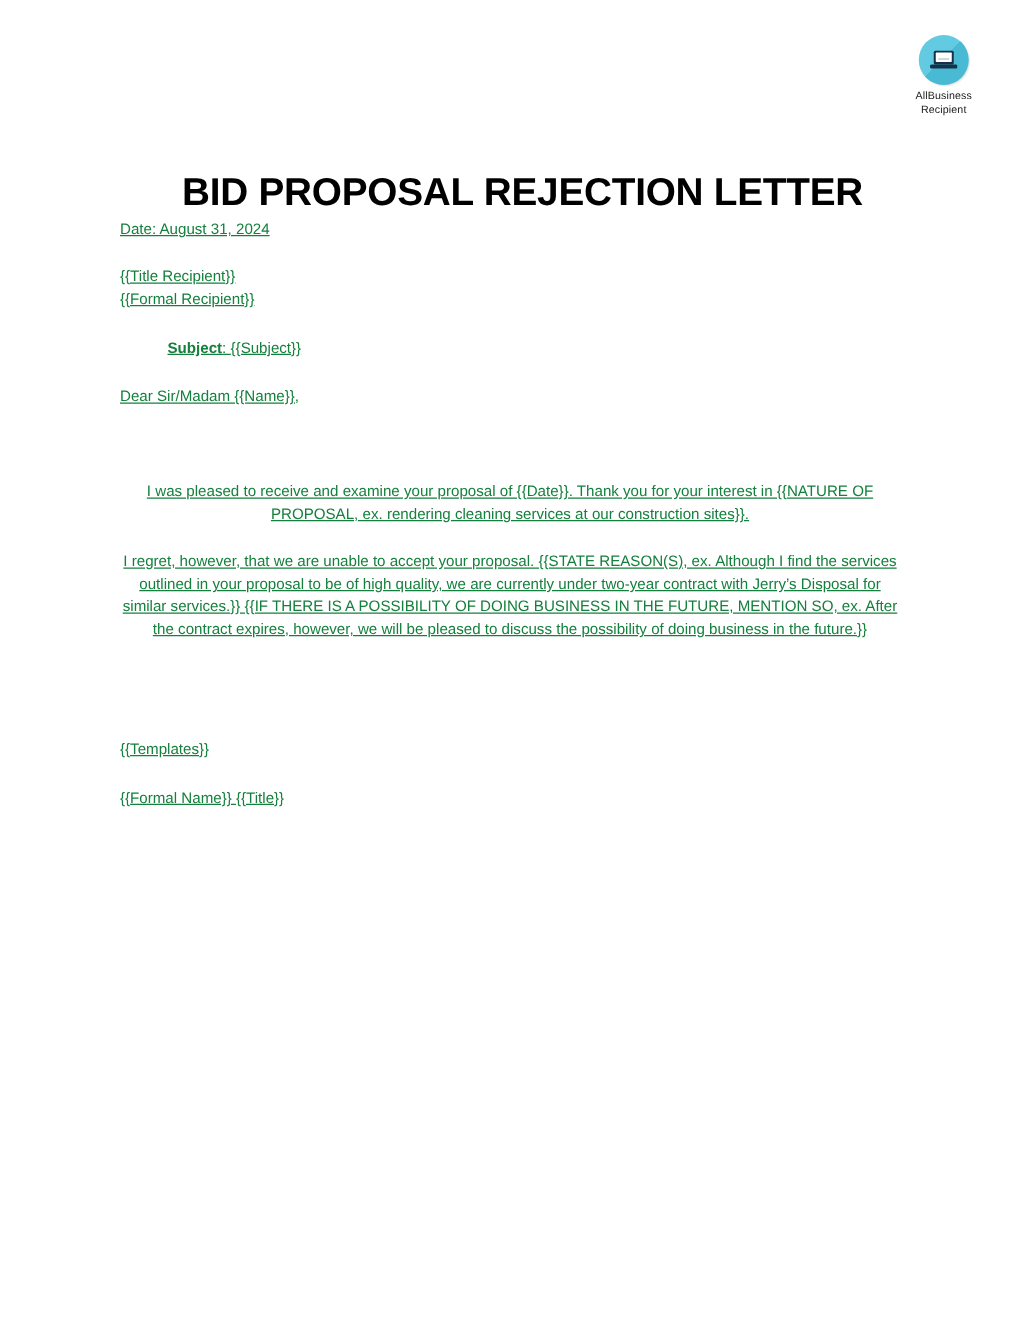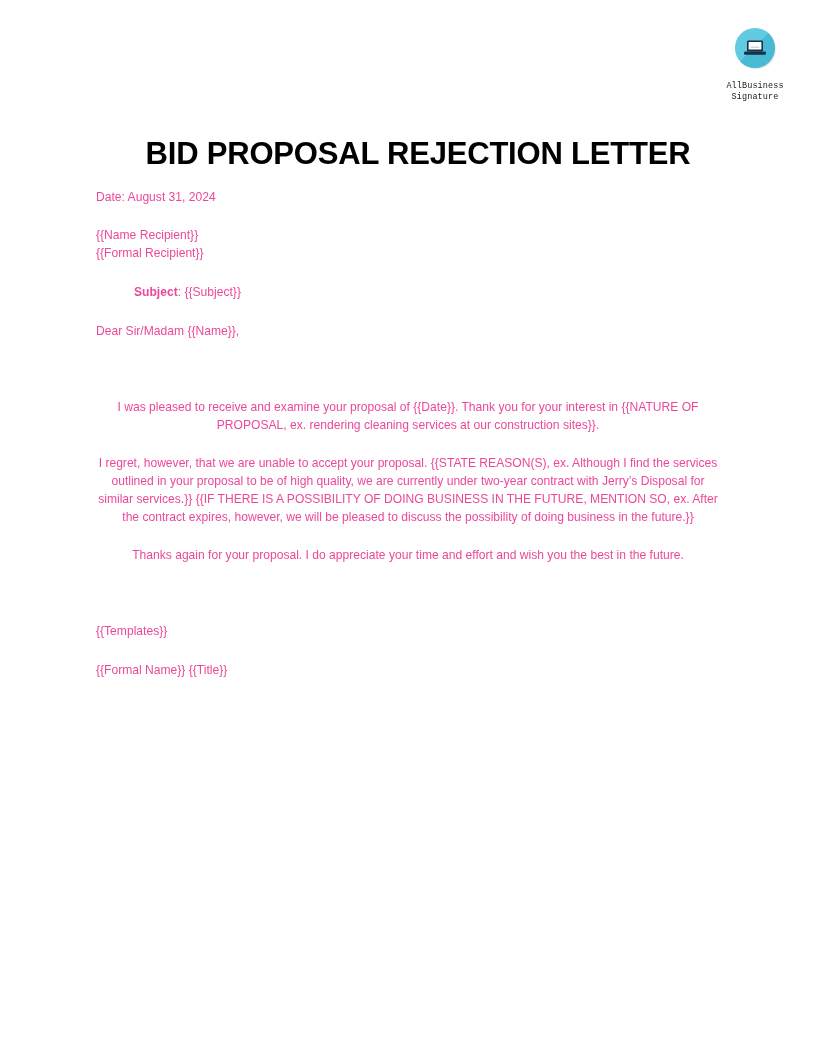--- a/index.html
+++ b/index.html
@@ -48,26 +48,25 @@
     background: linear-gradient(135deg, rgba(255,255,255,0.12) 0%, rgba(255,255,255,0.12) 48%, rgba(60,150,175,0.20) 48%, rgba(60,150,175,0.20) 100%);
   }
   .logo-mark svg {
     position: absolute;
     top: 50%;
     left: 50%;
     transform: translate(-50%, -50%);
     display: block;
   }
   .logo-text {
-    margin-top: 13px;
+    margin-top: 3px;
     font-size: 8.5px;
     line-height: 11px;
     color: #1a1a1a;
     letter-spacing: 0.1px;
-    font-family: Liberation Mono, monospace;
   }
   .logo-text span { display: block; }
 
   
   .doc-title {
     position: absolute;
     top: 114px;
     left: 0;
     width: 816px;
     text-align: center;
@@ -76,26 +75,27 @@
     font-weight: bold;
     letter-spacing: -0.2px;
     color: #000000;
     padding-left: 20px;
     box-sizing: border-box;
   }
 
   
   .letter {
     position: absolute;
-    top: 188px;
+    top: 174px;
     left: 96px;
     width: 624px;
     font-size: 12.1px;
     line-height: 18px;
-    color: #ec4899;
+    color: #15803d;
+    text-decoration: underline;
   }
 
   .line { margin: 0; }
 
   .gap-sm { height: 20px; }
   .gap-md { height: 21px; }
   .gap-lg { height: 38px; }
   .gap-xl { height: 37px; }
 
   .bold { font-weight: bold; margin-left: 38px; }
@@ -115,33 +115,33 @@
       <div class="shade"></div>
       <svg width="22" height="16" viewBox="0 0 22 16" aria-hidden="true">
         <rect x="3" y="0.5" width="16" height="11" rx="1.2" fill="#16324a"></rect>
         <rect x="4.6" y="2" width="12.8" height="7.6" rx="0.6" fill="#ffffff"></rect>
         <rect x="6.6" y="6.4" width="8.8" height="1.5" rx="0.4" fill="#cfd8dd"></rect>
         <rect x="0" y="11.6" width="22" height="3.2" rx="1.2" fill="#16324a"></rect>
       </svg>
     </div>
     <div class="logo-text">
       <span>AllBusiness</span>
-      <span>Signature</span>
+      <span>Recipient</span>
     </div>
   </div>
 
   <h1 class="doc-title">BID PROPOSAL REJECTION LETTER</h1>
 
   <div class="letter">
 
     <p class="line">Date: August 31, 2024</p>
 
     <div class="gap-sm"></div>
 
-    <p class="line">{{Name Recipient}}</p>
+    <p class="line">{{Title Recipient}}</p>
     <p class="line">{{Formal Recipient}}</p>
 
     <div class="gap-md"></div>
 
     <p class="line"><span class="bold">Subject</span><span>: </span><span>{{Subject}}</span></p>
 
     <div class="gap-md"></div>
 
     <p class="line">Dear Sir/Madam {{Name}},</p>
 
@@ -149,21 +149,20 @@
     <div class="gap-sm"></div>
 
     <p class="para">I was pleased to receive and examine your proposal of {{Date}}. Thank you for your interest in {{NATURE OF PROPOSAL, ex. rendering cleaning services at our construction sites}}.</p>
 
     <div class="gap-sm"></div>
 
     <p class="para">I regret, however, that we are unable to accept your proposal.  {{STATE REASON(S), ex. Although I find the services outlined in your proposal to be of high quality, we are currently under two-year contract with Jerry’s Disposal for similar services.}} {{IF THERE IS A POSSIBILITY OF DOING BUSINESS IN THE FUTURE, MENTION SO, ex. After the contract expires, however, we will be pleased to discuss the possibility of doing business in the future.}}</p>
 
     <div class="gap-sm"></div>
 
-    <p class="para">Thanks again for your proposal. I do appreciate your time and effort and wish you the best in the future.</p>
 
     <div class="gap-xl"></div>
 
 
     <div class="gap-md"></div>
 
     <p class="line">{{Templates}}</p>
 
     <div class="gap-md"></div>
 

